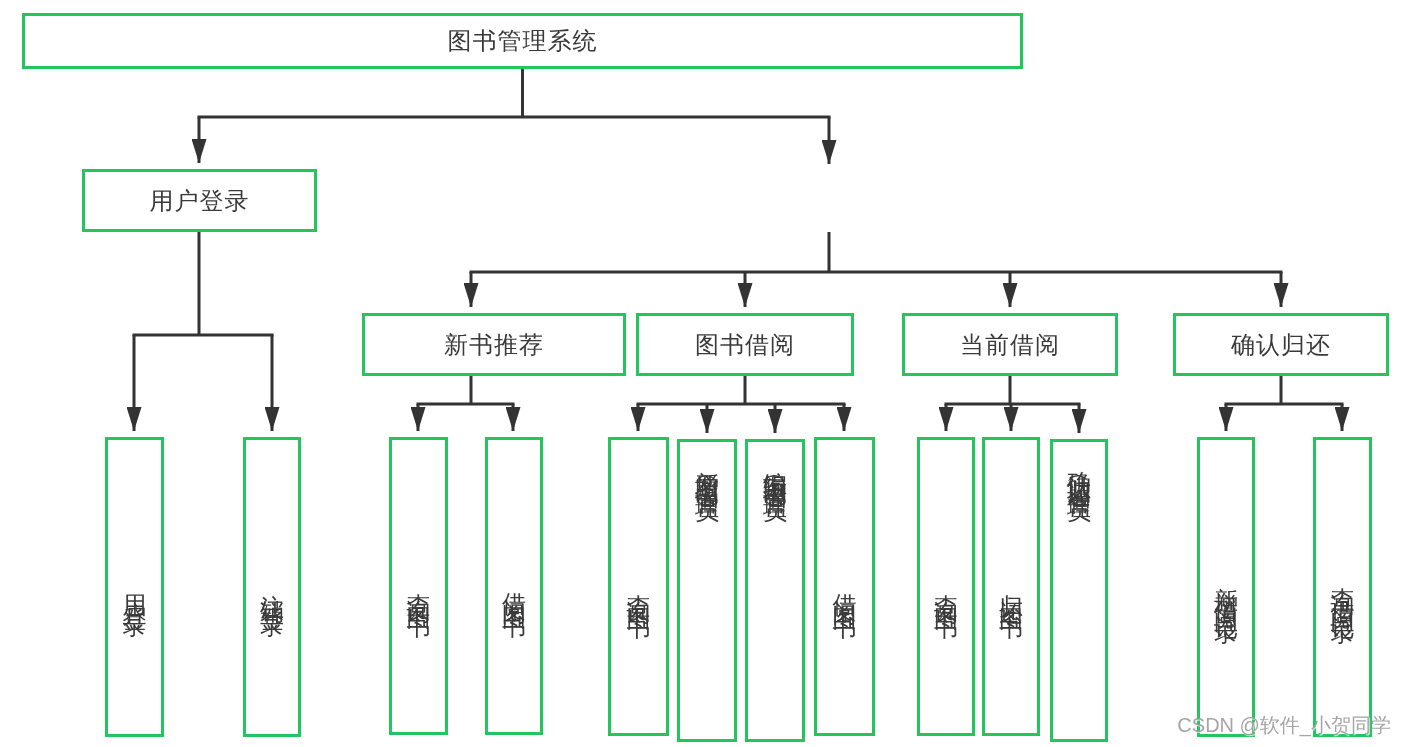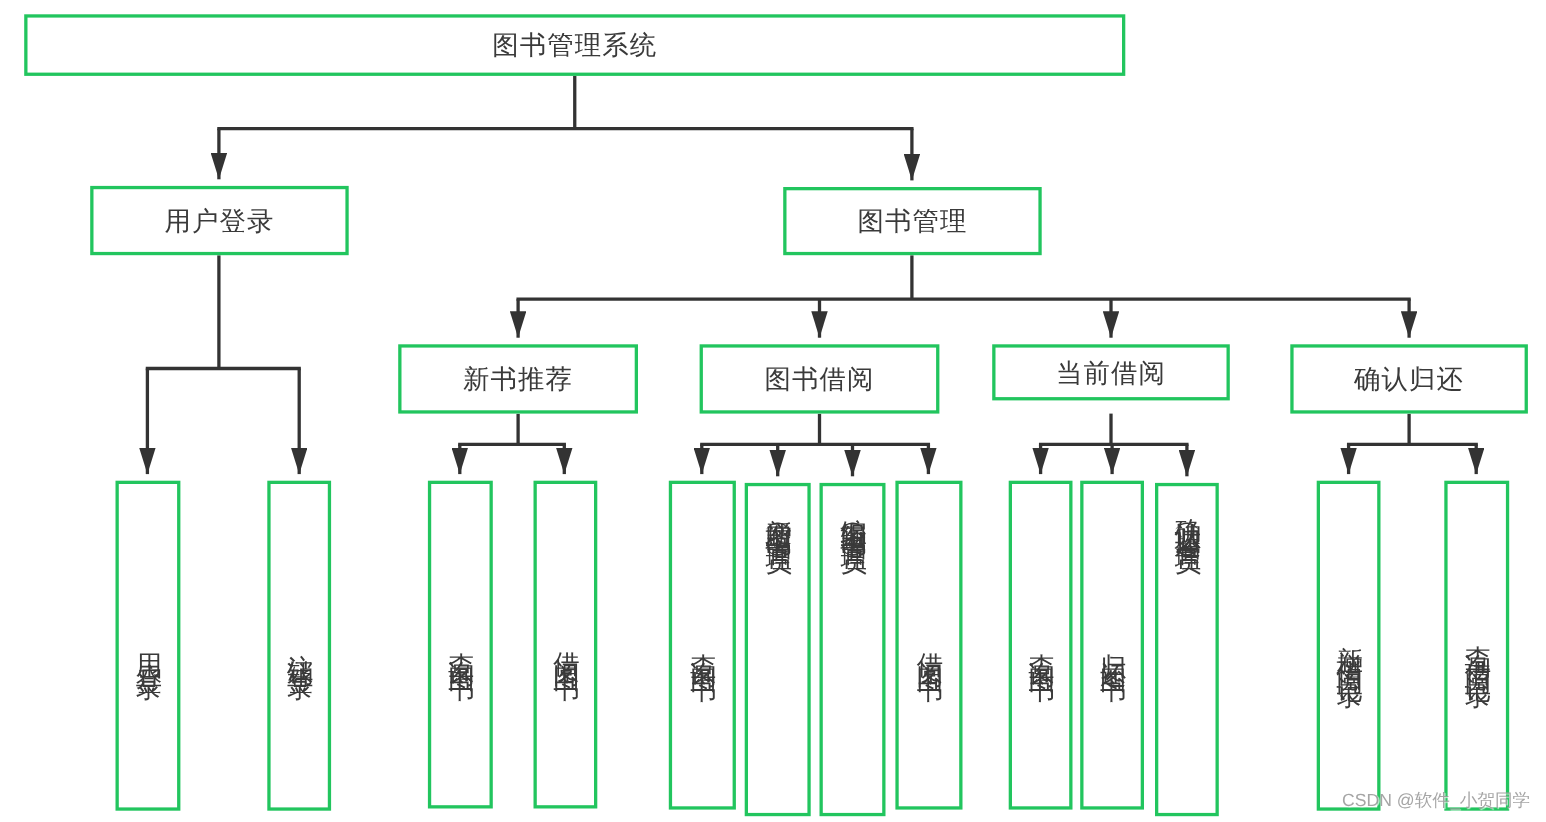--- a/index.html
+++ b/index.html
@@ -43,21 +43,21 @@
   .vbox.tight {
     letter-spacing: 4px;
     justify-content: flex-start;
     padding-top: 10px;
   }
   .watermark {
     position: absolute;
     right: 14px;
     bottom: 8px;
     z-index: 5;
-    font-size: 16px;
+    font-size: 20px;
     color: rgba(155, 155, 155, 0.9);
     text-shadow: 1px 1px 1px rgba(255,255,255,0.8);
     white-space: nowrap;
   }
 </style>
 </head>
 <body>
 
 <div class="canvas">
 
@@ -107,25 +107,24 @@
       <path d="M1281,376 V404"></path>
       <path d="M1224.5,404 H1343.5"></path>
       <path d="M1226,404 V431" marker-end="url(#arrow)"></path>
       <path d="M1342,404 V431" marker-end="url(#arrow)"></path>
     </g>
   </svg>
 
   <div class="node hbox" style="left:22px; top:13px; width:1001px; height:56px;">图书管理系统</div>
 
   <div class="node hbox" style="left:82px; top:169px; width:235px; height:63px;">用户登录</div>
-  <div class="node hbox" style="left:712px; top:170px; width:235px; height:62px;">图书管理</div>
 
-  <div class="node hbox" style="left:362px; top:313px; width:218px; height:63px;">新书推荐</div>
+  <div class="node hbox" style="left:362px; top:313px; width:264px; height:63px;">新书推荐</div>
   <div class="node hbox" style="left:636px; top:313px; width:218px; height:63px;text-align:right;">图书借阅</div>
-  <div class="node hbox" style="left:902px; top:313px; width:216px; height:51px;">当前借阅</div>
+  <div class="node hbox" style="left:902px; top:313px; width:216px; height:63px;">当前借阅</div>
   <div class="node hbox" style="left:1173px; top:313px; width:216px; height:63px;">确认归还</div>
 
   <div class="node vbox" style="left:105px; top:437px; width:59px; height:300px;">用户登录</div>
   <div class="node vbox" style="left:243px; top:437px; width:58px; height:300px;">注销登录</div>
 
   <div class="node vbox" style="left:389px; top:437px; width:59px; height:298px;">查询图书</div>
   <div class="node vbox" style="left:485px; top:437px; width:58px; height:298px;">借阅图书</div>
 
   <div class="node vbox" style="left:608px; top:437px; width:61px; height:299px;">查询图书</div>
   <div class="node vbox tight" style="left:677px; top:439px; width:60px; height:303px;">新增图书（管理员）</div>

